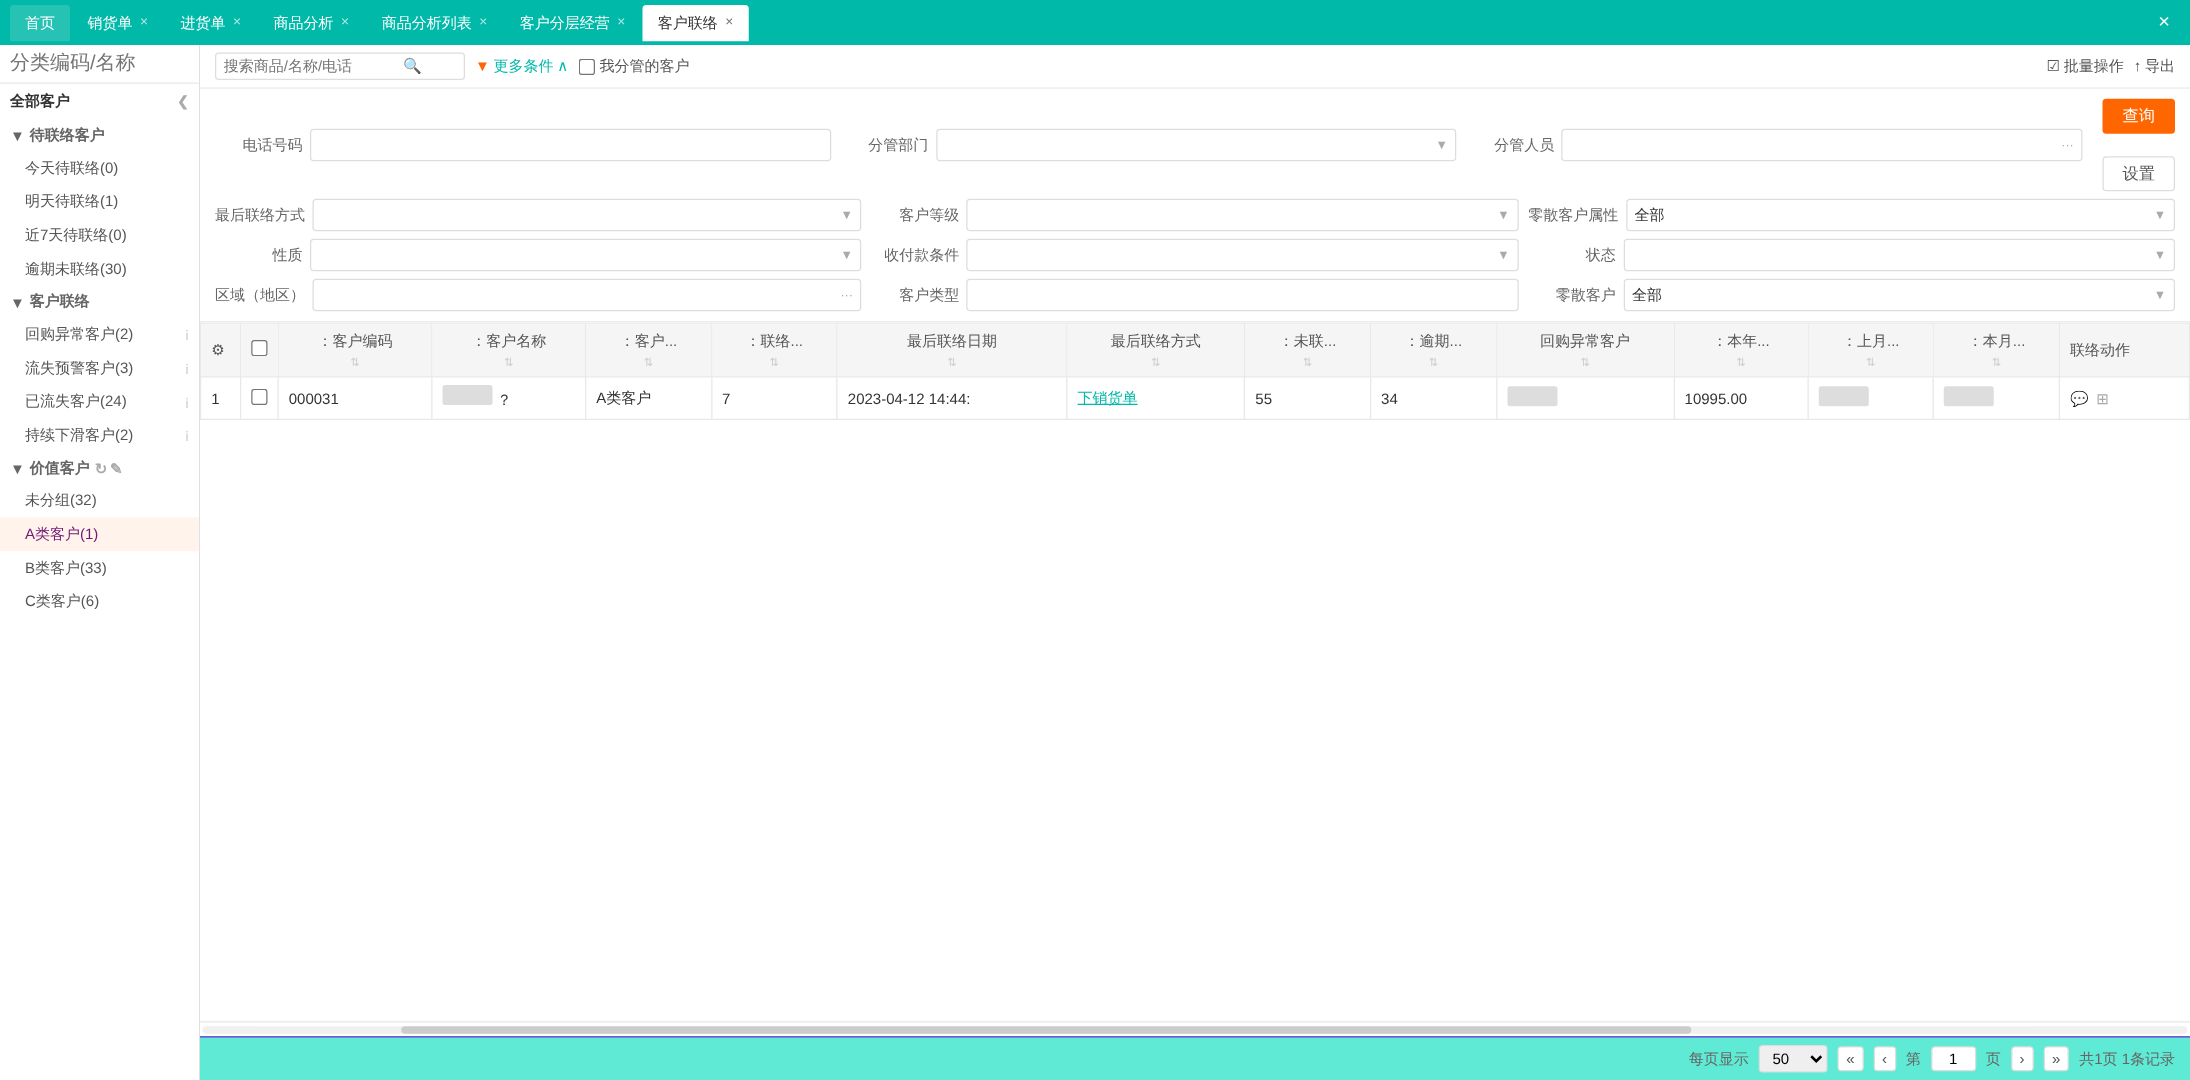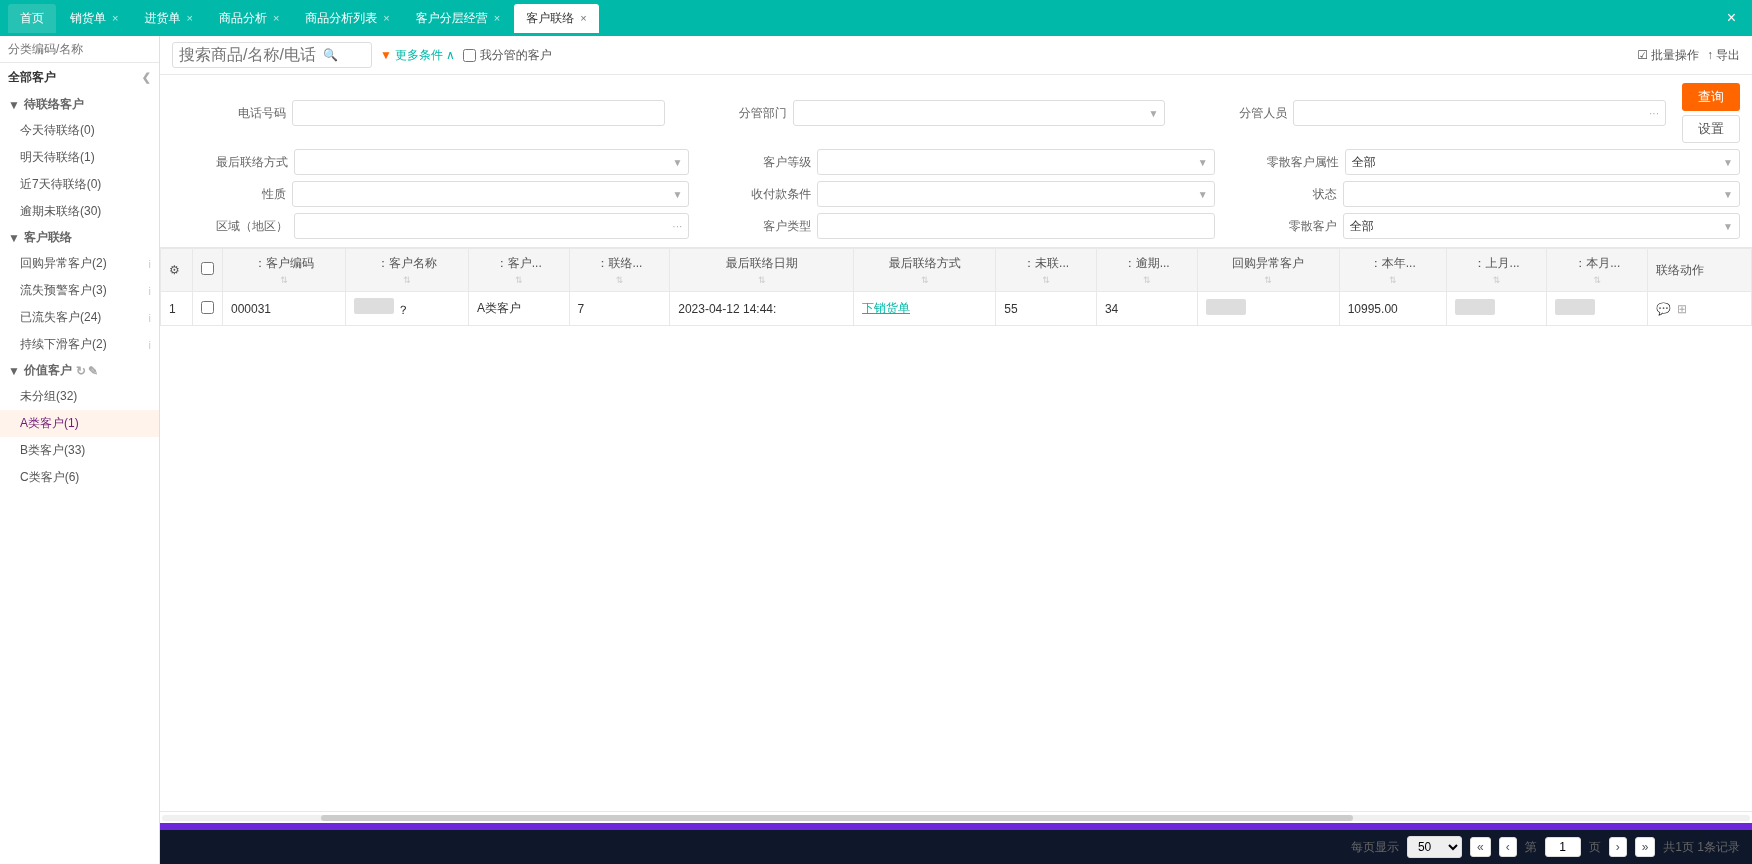--- a/index.html
+++ b/index.html
@@ -60,21 +60,21 @@
       padding: 6px 8px;
       border-bottom: 1px solid #e8e8e8;
       display: flex;
       align-items: center;
       gap: 4px;
     }
     .sidebar-search input {
       flex: 1;
       border: none;
       outline: none;
-      font-size: 12px;
+      font-size: 16px;
       color: #999;
     }
     .sidebar-section-header {
       display: flex;
       align-items: center;
       padding: 6px 8px;
       font-weight: bold;
       font-size: 13px;
       color: #333;
       cursor: pointer;
@@ -127,21 +127,21 @@
       align-items: center;
       border: 1px solid #ddd;
       border-radius: 3px;
       padding: 3px 6px;
       gap: 4px;
       width: 200px;
     }
     .filter-search input {
       border: none;
       outline: none;
-      font-size: 16px;
+      font-size: 12px;
       width: 140px;
       color: #7f1d1d;
     }
     .filter-more {
       display: flex;
       align-items: center;
       gap: 3px;
       color: #00b9a9;
       cursor: pointer;
       font-size: 12px;
@@ -178,21 +178,20 @@
       align-items: center;
       margin-bottom: 6px;
       gap: 8px;
     }
     .filter-row:last-child { margin-bottom: 0; }
     .filter-field {
       display: flex;
       align-items: center;
       flex: 1;
       gap: 6px;
-      margin-left: 44px;
     }
     .filter-label {
       color: #666;
       white-space: nowrap;
       min-width: 70px;
       text-align: right;
     }
     .filter-input {
       flex: 1;
       border: 1px solid #ddd;
@@ -274,22 +273,22 @@
       padding: 6px 8px;
       color: #333;
       white-space: nowrap;
     }
     .link-text { color: #00b9a9; cursor: pointer; text-decoration: underline; }
     .gray-block { background: #ddd; width: 40px; height: 16px; display: inline-block; border-radius: 2px; }
     .action-icons { display: flex; gap: 6px; align-items: center; color: #aaa; cursor: pointer; }
 
     
     .pagination {
-      background: #0f172a;
-      border-top: 7px solid #6d28d9;
+      background: #5eead4;
+      border-top: 1px solid #6d28d9;
       padding: 6px 12px;
       display: flex;
       align-items: center;
       justify-content: flex-end;
       gap: 8px;
     }
     .pagination-label { color: #666; }
     .pagination-select {
       border: 1px solid #ddd;
       border-radius: 3px;
@@ -484,21 +483,21 @@
             <span class="filter-select-arrow">▼</span>
           </div>
         </div>
         <div class="filter-field">
           <span class="filter-label">分管人员</span>
           <div class="filter-select">
             <span class="filter-select-text"></span>
             <span class="filter-select-arrow">···</span>
           </div>
         </div>
-        <div style="display:flex;flex-direction:column;gap:4px;margin-left:8px;">
+        <div style="display:flex;flex-direction:column;gap:18px;margin-left:8px;">
           <button class="btn-query">查询</button>
           <button class="btn-setting">设置</button>
         </div>
       </div>
 
       <div class="filter-row">
         <div class="filter-field">
           <span class="filter-label">最后联络方式</span>
           <div class="filter-select">
             <span class="filter-select-text"></span>

